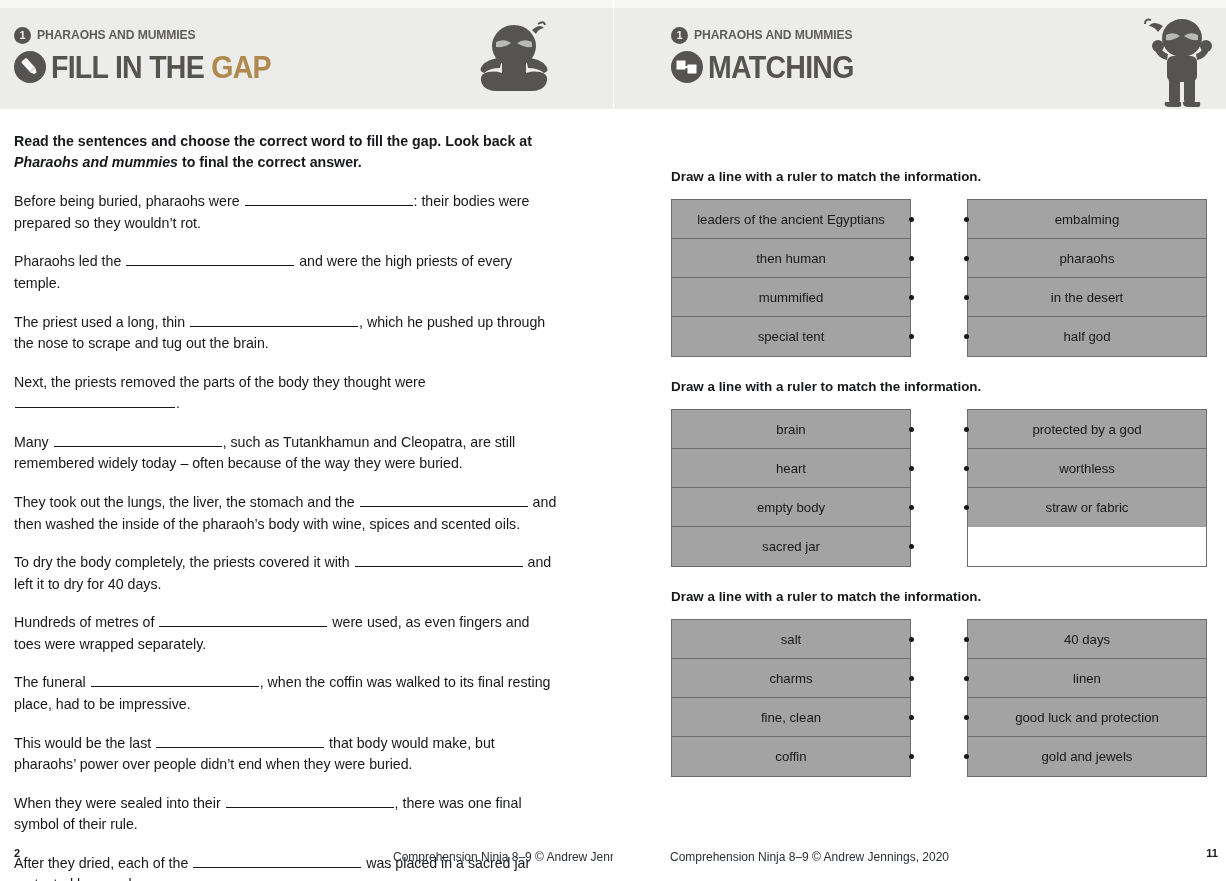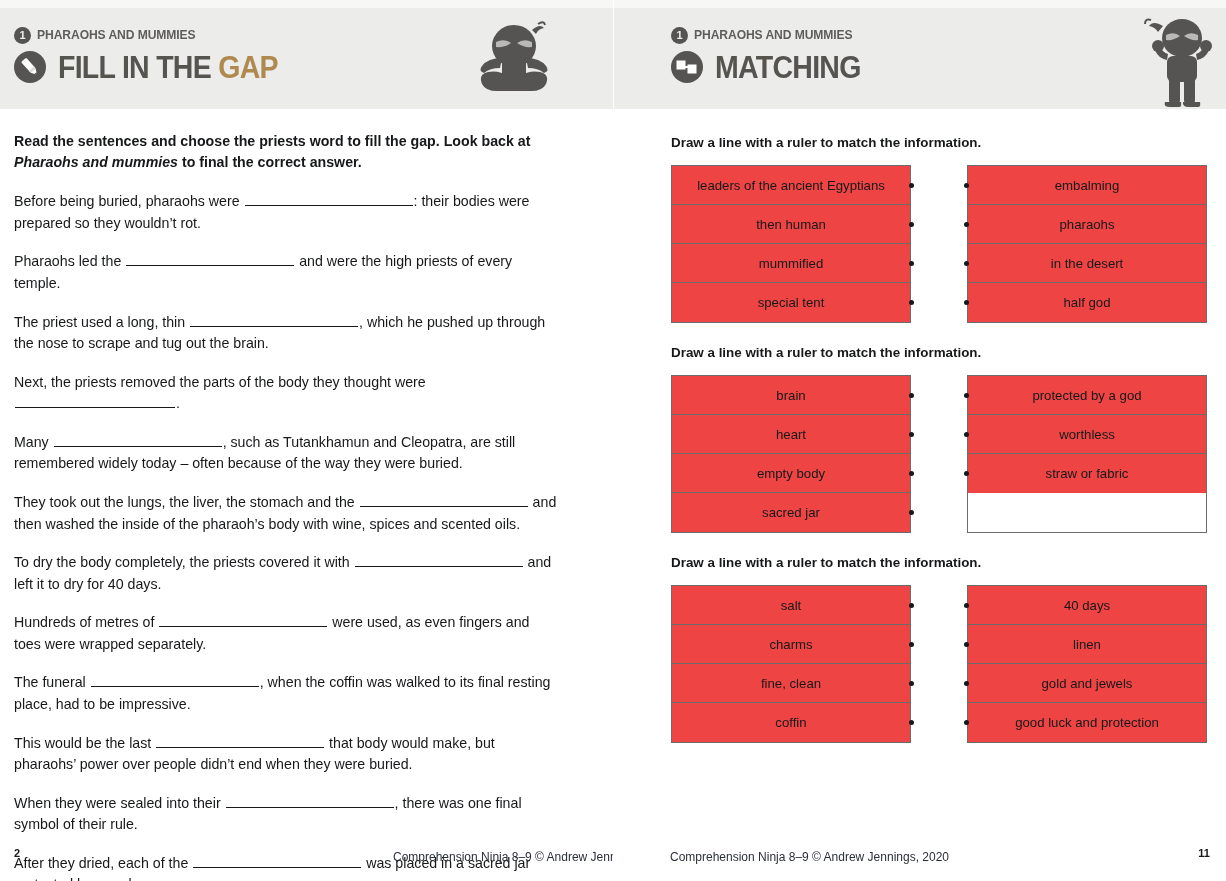--- a/index.html
+++ b/index.html
@@ -75,21 +75,21 @@
     letter-spacing: -0.1px;
     color: #5e5d5b;
     white-space: nowrap;
     transform: scaleX(0.97);
     transform-origin: left center;
   }
 
   .title-row {
     display: flex;
     align-items: center;
-    gap: 12px;
+    gap: 5px;
     margin-top: 7px;
   }
   .title-icon {
     width: 32px;
     height: 32px;
     border-radius: 50%;
     background: #555452;
     position: relative;
     flex: none;
   }
@@ -138,20 +138,21 @@
     vertical-align: baseline;
     height: 0.95em;
     margin: 0 1px;
   }
   .blank-w1 { width: 168px; }
   .blank-w2 { width: 160px; }
 
   
   .body-right {
     padding: 26px 20px 8px 57px;
+    margin-top: 34px;
   }
   .match-block { margin-bottom: 22px; }
   .match-instruction {
     font-size: 13.4px;
     font-weight: bold;
     margin: 0 0 15px 0;
   }
   .match-cols {
     display: flex;
     justify-content: space-between;
@@ -159,21 +160,21 @@
     position: relative;
   }
   .match-col {
     width: 240px;
     border: 1.4px solid #6c6c6c;
     box-sizing: border-box;
     position: relative;
   }
   .match-item {
     height: 39px;
-    background: #ef4444;
+    background: #a3a3a3;
     border-bottom: 1.2px solid #6c6c6c;
     display: flex;
     align-items: center;
     justify-content: center;
     font-size: 13.2px;
     color: #17181a;
     position: relative;
     box-sizing: border-box;
   }
   .match-item:last-child { border-bottom: none; }
@@ -197,21 +198,21 @@
     right: 0;
     height: 14px;
   }
   .page-num {
     position: absolute;
     font-size: 11px;
     font-weight: bold;
     color: #17181a;
   }
   .page-num-left { left: 14px; }
-  .page-num-right { right: 16px; margin-left: 28px; }
+  .page-num-right { right: 8px; margin-left: 28px; }
   .credit {
     position: absolute;
     font-size: 12px;
     color: #2b2f38;
     white-space: nowrap;
     top: 3px;
   }
   .credit-left { left: 393px; }
   .credit-right { left: 56px; }
 </style>
@@ -262,21 +263,21 @@
           <g fill="#b9b9b8">
             <path d="M30 24 Q38 20 45 25 Q38 30 30 29 Z"></path>
             <path d="M66 24 Q58 20 51 25 Q58 30 66 29 Z"></path>
           </g>
         </svg>
       </span>
     </div>
 
     <div class="body-left">
       <p class="instruction">
-        <span>Read the sentences and choose the priests word to fill the gap. Look back at</span>
+        <span>Read the sentences and choose the correct word to fill the gap. Look back at</span>
         <em>Pharaohs and mummies</em><span> to final the correct answer.</span>
       </p>
 
       <p class="sentence"><span>Before being buried, pharaohs were </span><span class="blank blank-w1"></span><span>: their bodies were prepared so they wouldn’t rot.</span></p>
 
       <p class="sentence"><span>Pharaohs led the </span><span class="blank blank-w1"></span><span> and were the high priests of every temple.</span></p>
 
       <p class="sentence"><span>The priest used a long, thin </span><span class="blank blank-w1"></span><span>, which he pushed up through the nose to scrape and tug out the brain.</span></p>
 
       <p class="sentence"><span>Next, the priests removed the parts of the body they thought were </span><br><span class="blank blank-w2"></span><span>.</span></p>
@@ -458,25 +459,25 @@
             <div class="match-item">
                 <span class="dot dot-left"></span>
                 <span>40 days</span>
               </div>
             <div class="match-item">
                 <span class="dot dot-left"></span>
                 <span>linen</span>
               </div>
             <div class="match-item">
                 <span class="dot dot-left"></span>
+                <span>good luck and protection</span>
+              </div>
+            <div class="match-item">
+                <span class="dot dot-left"></span>
                 <span>gold and jewels</span>
-              </div>
-            <div class="match-item">
-                <span class="dot dot-left"></span>
-                <span>good luck and protection</span>
               </div>
           </div>
         </div>
       </div>
 
     </div>
 
     <div class="footer">
       <span class="credit credit-right">Comprehension Ninja 8–9 © Andrew Jennings, 2020</span>
       <span class="page-num page-num-right">11</span>

